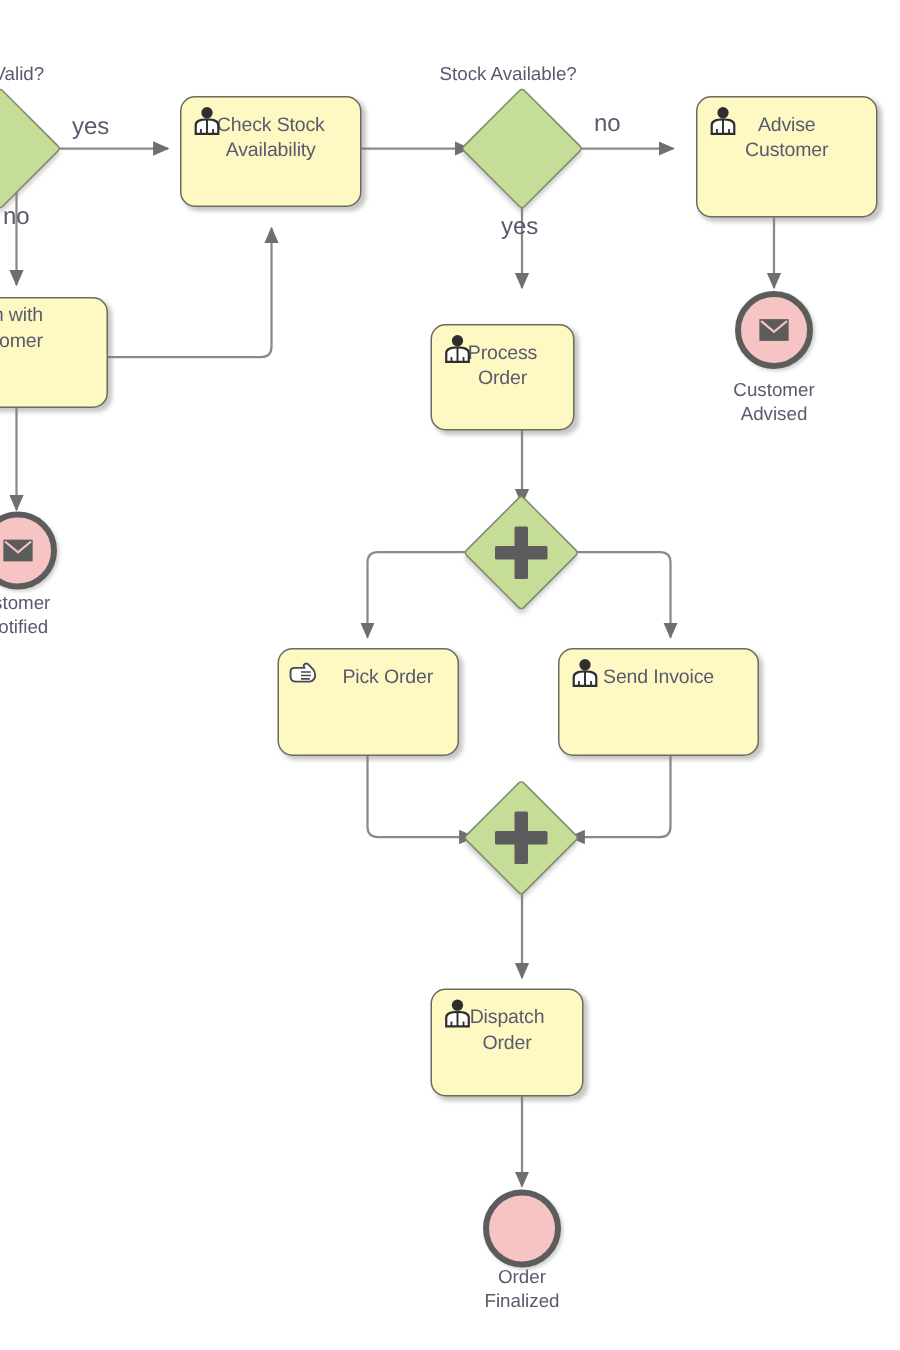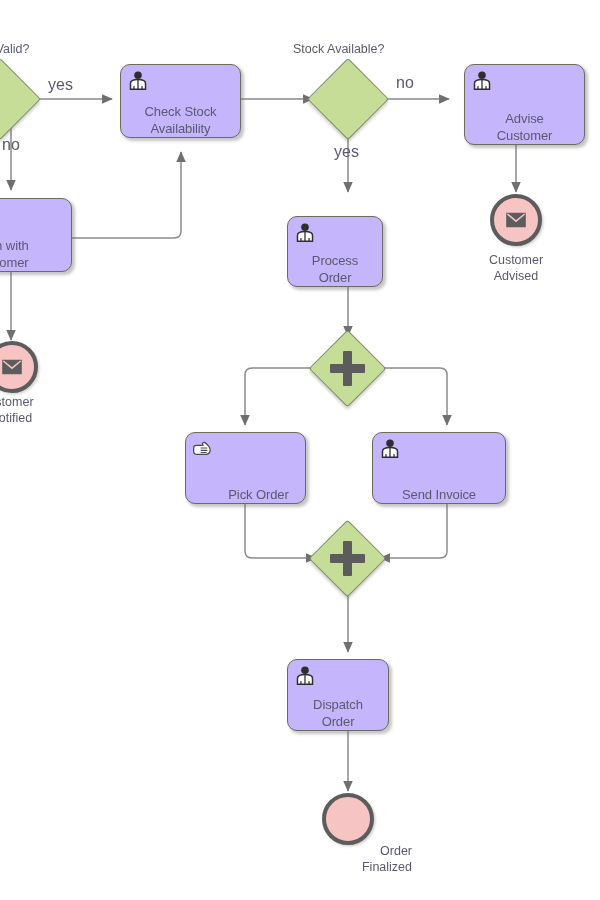--- a/index.html
+++ b/index.html
@@ -23,26 +23,26 @@
     left: 0;
     top: 0;
     width: 600px;
     height: 900px;
     pointer-events: none;
   }
   
   .task {
     position: absolute;
     box-sizing: border-box;
-    background: #c4b5fd;
+    background: #fef9c3;
     border: 1.4px solid #6b6b5f;
     border-radius: 10px;
     box-shadow: 2.5px 2.5px 3px rgba(120,120,115,0.42);
     display: flex;
-    align-items: flex-end;
+    align-items: flex-start;
     justify-content: center;
   }
   .task-label {
     color: #5a5a6e;
     font-size: 13px;
     line-height: 17px;
     text-align: center;
     padding: 0 8px;
     margin-top: 9px;
     white-space: pre-line;
@@ -261,16 +261,16 @@
     <svg class="task-icon" viewBox="0 0 24 24">
       <ellipse cx="12" cy="5.6" rx="4.1" ry="4.1" fill="#2e2e2e"></ellipse>
       <path d="M3.8 21 L3.8 14.6 Q3.8 10.4 12 10.4 Q20.2 10.4 20.2 14.6 L20.2 21 Z" fill="#ffffff" stroke="#2e2e2e" stroke-width="1.6"></path>
       <path d="M12 10.6 L12 21" stroke="#2e2e2e" stroke-width="1.4"></path>
       <path d="M7.6 17.4 L7.6 21 M16.4 17.4 L16.4 21" stroke="#2e2e2e" stroke-width="1.3"></path>
     </svg>
     <div class="task-label">Dispatch Order</div>
   </div>
 
   <div class="event" style="left:322px; top:793px; width:52px; height:52px;"></div>
-  <div class="event-label" style="left:312px; top:843px; width:100px;text-align:right;">Order
+  <div class="event-label" style="left:298px; top:843px; width:100px;">Order
 Finalized</div>
 
 </div>
 
 </body></html>

